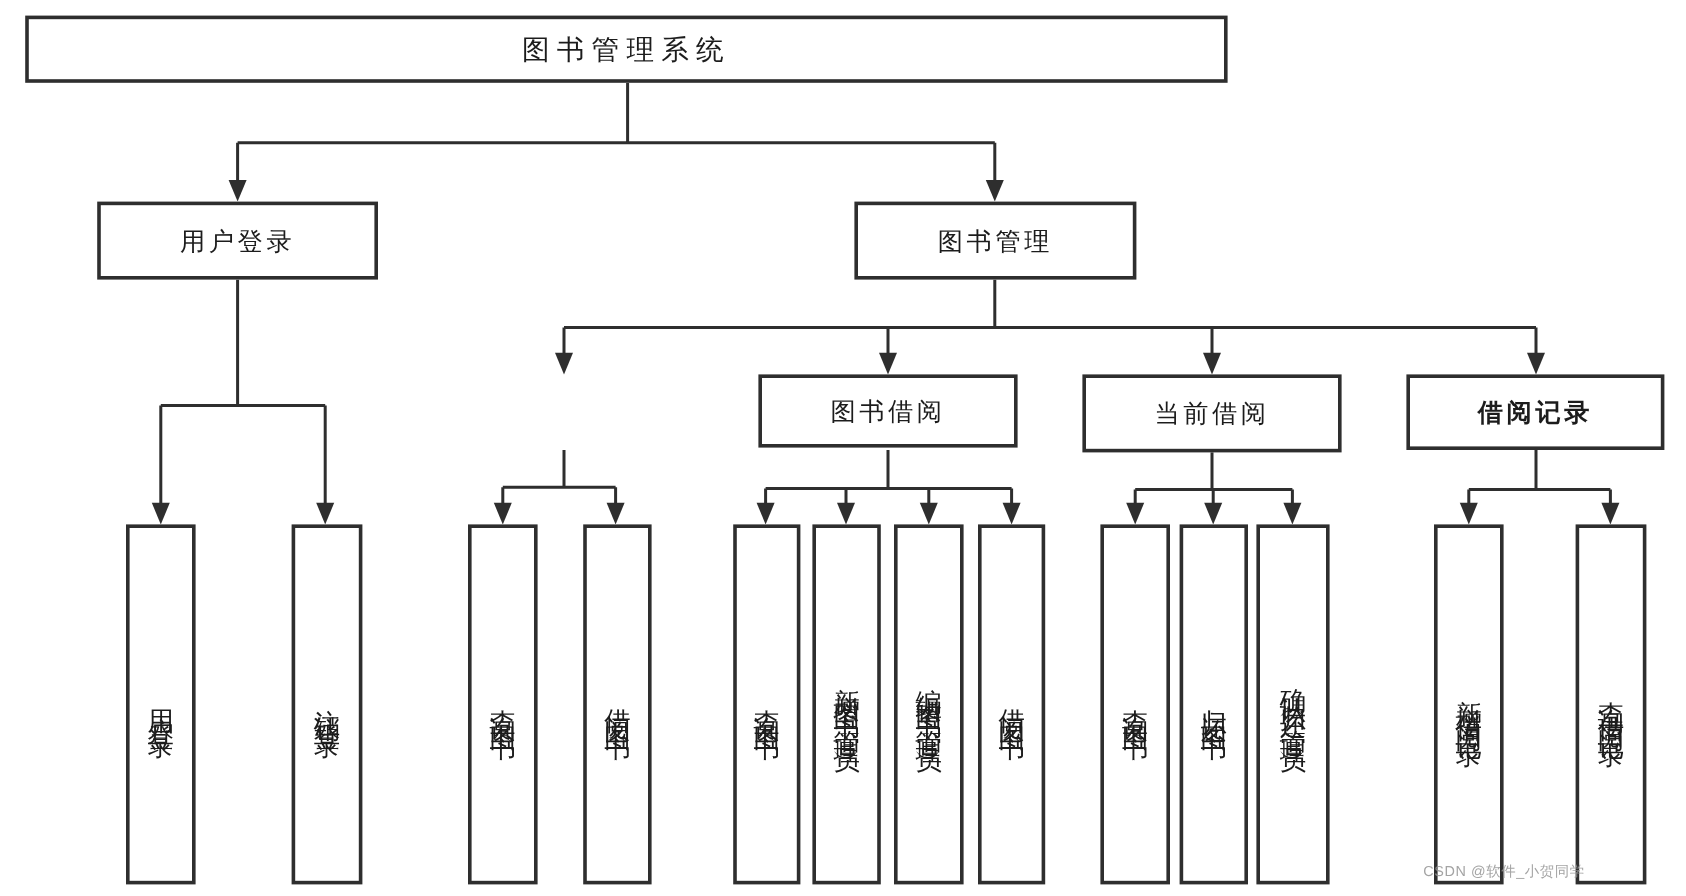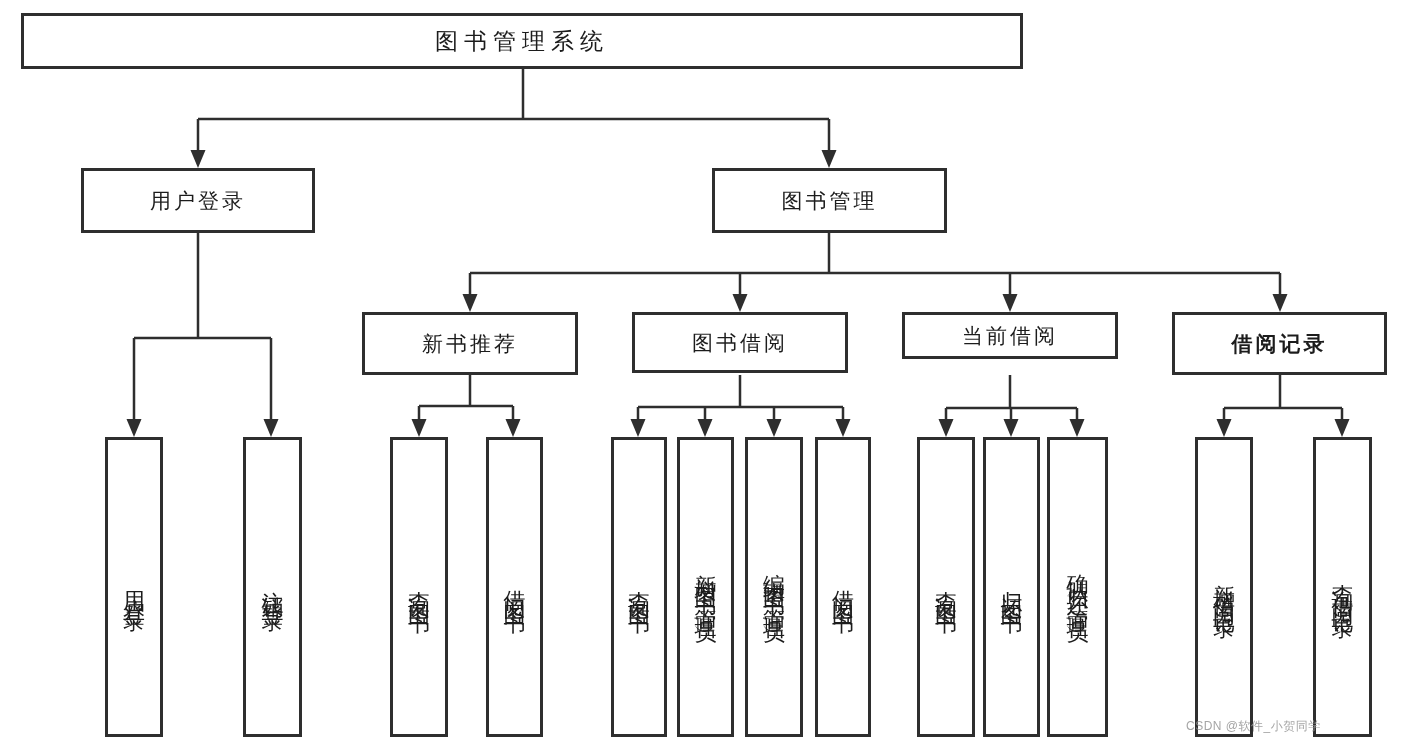--- a/index.html
+++ b/index.html
@@ -113,23 +113,22 @@
       <polygon points="1216.5,419 1231.5,419 1224,437"></polygon>
       <polygon points="1334.5,419 1349.5,419 1342,437"></polygon>
     </g>
   </svg>
 
   <div class="hbox root" style="left:21px; top:13px; width:1002px; height:56px;">图书管理系统</div>
 
   <div class="hbox" style="left:81px; top:168px; width:234px; height:65px;">用户登录</div>
   <div class="hbox" style="left:712px; top:168px; width:235px; height:65px;">图书管理</div>
 
-  <div class="hbox" style="left:362px; top:312px; width:216px; height:63px;">新书推荐</div>
   <div class="hbox" style="left:632px; top:312px; width:216px; height:61px;">图书借阅</div>
-  <div class="hbox" style="left:902px; top:312px; width:216px; height:47px;">当前借阅</div>
+  <div class="hbox" style="left:902px; top:312px; width:216px; height:65px;">当前借阅</div>
   <div class="hbox" style="left:1172px; top:312px; width:215px; height:63px;font-weight:bold;">借阅记录</div>
 
   <div class="vbox" style="left:105px; top:437px; width:58px; height:300px;">
     <span>用户登录</span>
   </div>
   <div class="vbox" style="left:243px; top:437px; width:59px; height:300px;">
     <span>注销登录</span>
   </div>
 
   <div class="vbox" style="left:390px; top:437px; width:58px; height:300px;">

